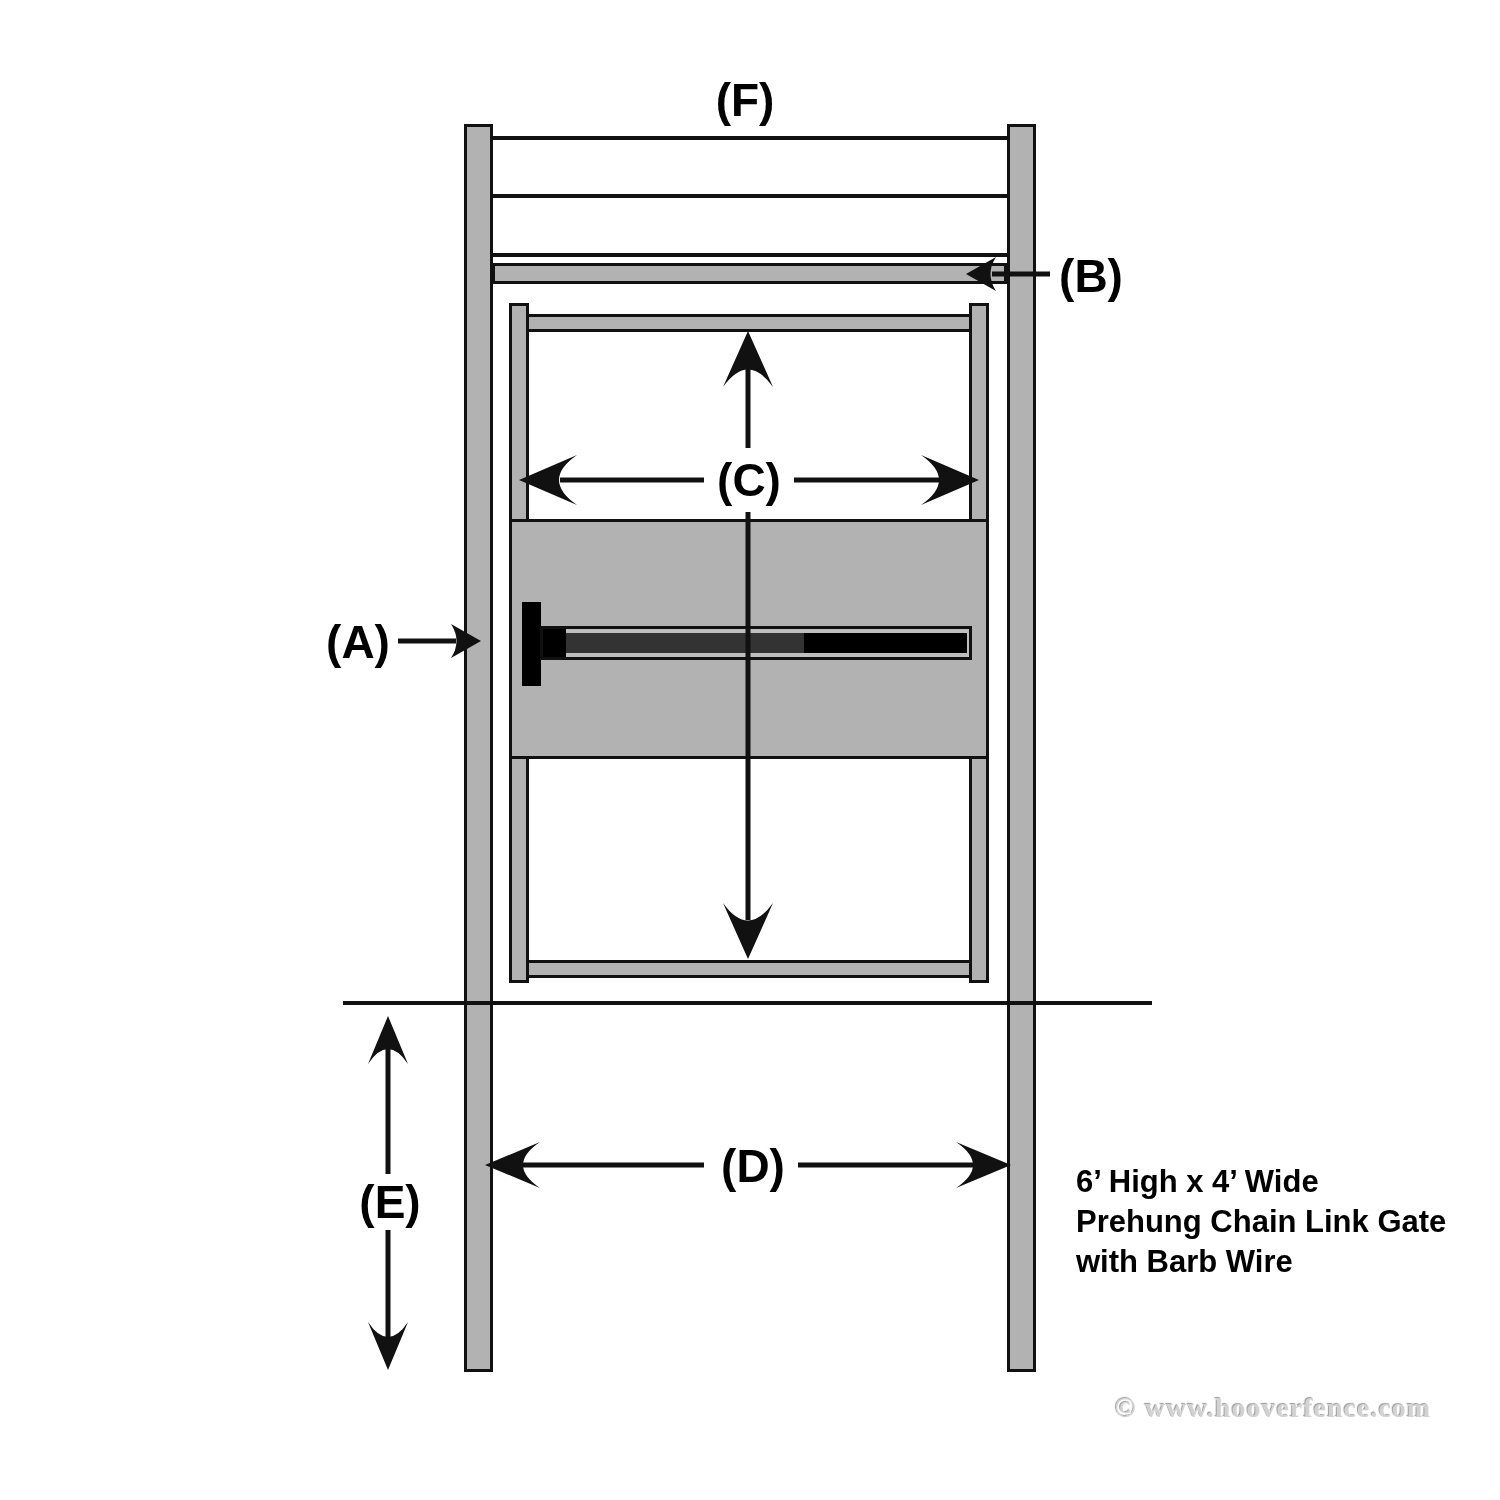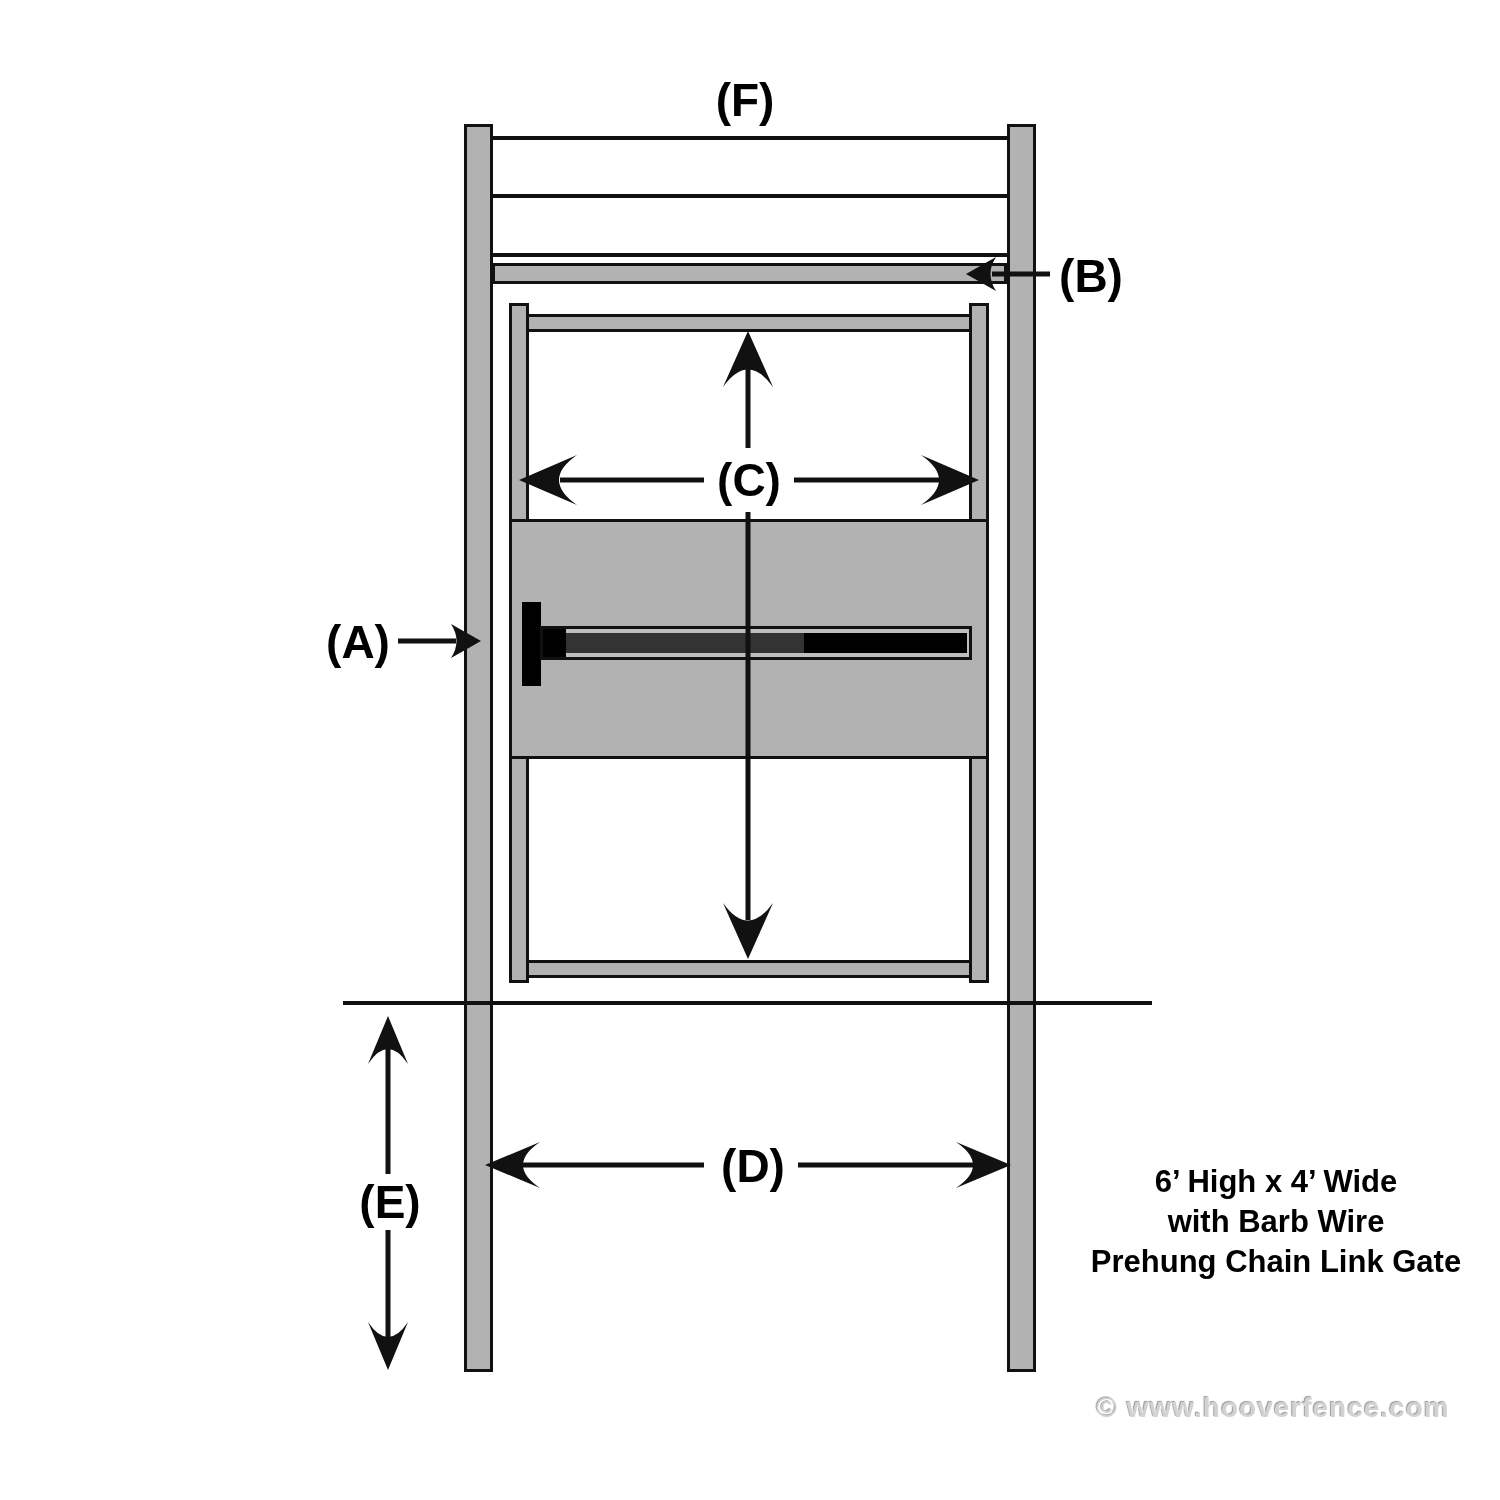--- a/index.html
+++ b/index.html
@@ -17,26 +17,27 @@
     position:absolute;display:flex;align-items:center;justify-content:center;
     font-weight:bold;font-size:46px;color:#000;background:#fff;line-height:1;
   }
   .latch-strip{
     position:absolute;background:#bebebe;
     border:3px solid var(--outline-black,#111);box-sizing:border-box;
   }
   .latch-part{position:absolute;}
   .title-block{
     position:absolute;left:1076px;top:1162px;width:400px;
-    text-align:center;font-weight:bold;font-size:31px;line-height:40px;color:#000;
+    text-align:left;font-weight:bold;font-size:31px;line-height:40px;color:#000;
   }
   .watermark{
     position:absolute;left:1073px;top:1392px;width:400px;text-align:center;
     font-weight:bold;font-size:28px;color:#d2d2d2;letter-spacing:1px;
     text-shadow:1px 1px 0 #ffffff,-1px -1px 1px #9a9a9a;
+    font-family:Liberation Serif, serif;
   }
   svg.arrows{position:absolute;left:0;top:0;pointer-events:none;}
   svg.arrows line{stroke:#111;stroke-width:5;}
   svg.arrows path{fill:#111;stroke:none;}
 </style>
 </head>
 <body>
 
 <div class="canvas">
 
@@ -107,19 +108,19 @@
 
   <div class="dim-label" style="left:705px;top:72px;width:80px;height:56px;">(F)</div>
   <div class="dim-label" style="left:1050px;top:248px;width:82px;height:56px;">(B)</div>
   <div class="dim-label" style="left:318px;top:614px;width:80px;height:56px;">(A)</div>
   <div class="dim-label" style="left:706px;top:452px;width:86px;height:56px;">(C)</div>
   <div class="dim-label" style="left:708px;top:1138px;width:90px;height:56px;">(D)</div>
   <div class="dim-label" style="left:352px;top:1174px;width:76px;height:56px;">(E)</div>
 
   <div class="title-block">
     <div>6’ High x 4’ Wide</div>
+    <div>Prehung Chain Link Gate</div>
     <div>with Barb Wire</div>
-    <div>Prehung Chain Link Gate</div>
   </div>
 
   <div class="watermark">© www.hooverfence.com</div>
 
 </div>
 
 </body></html>

